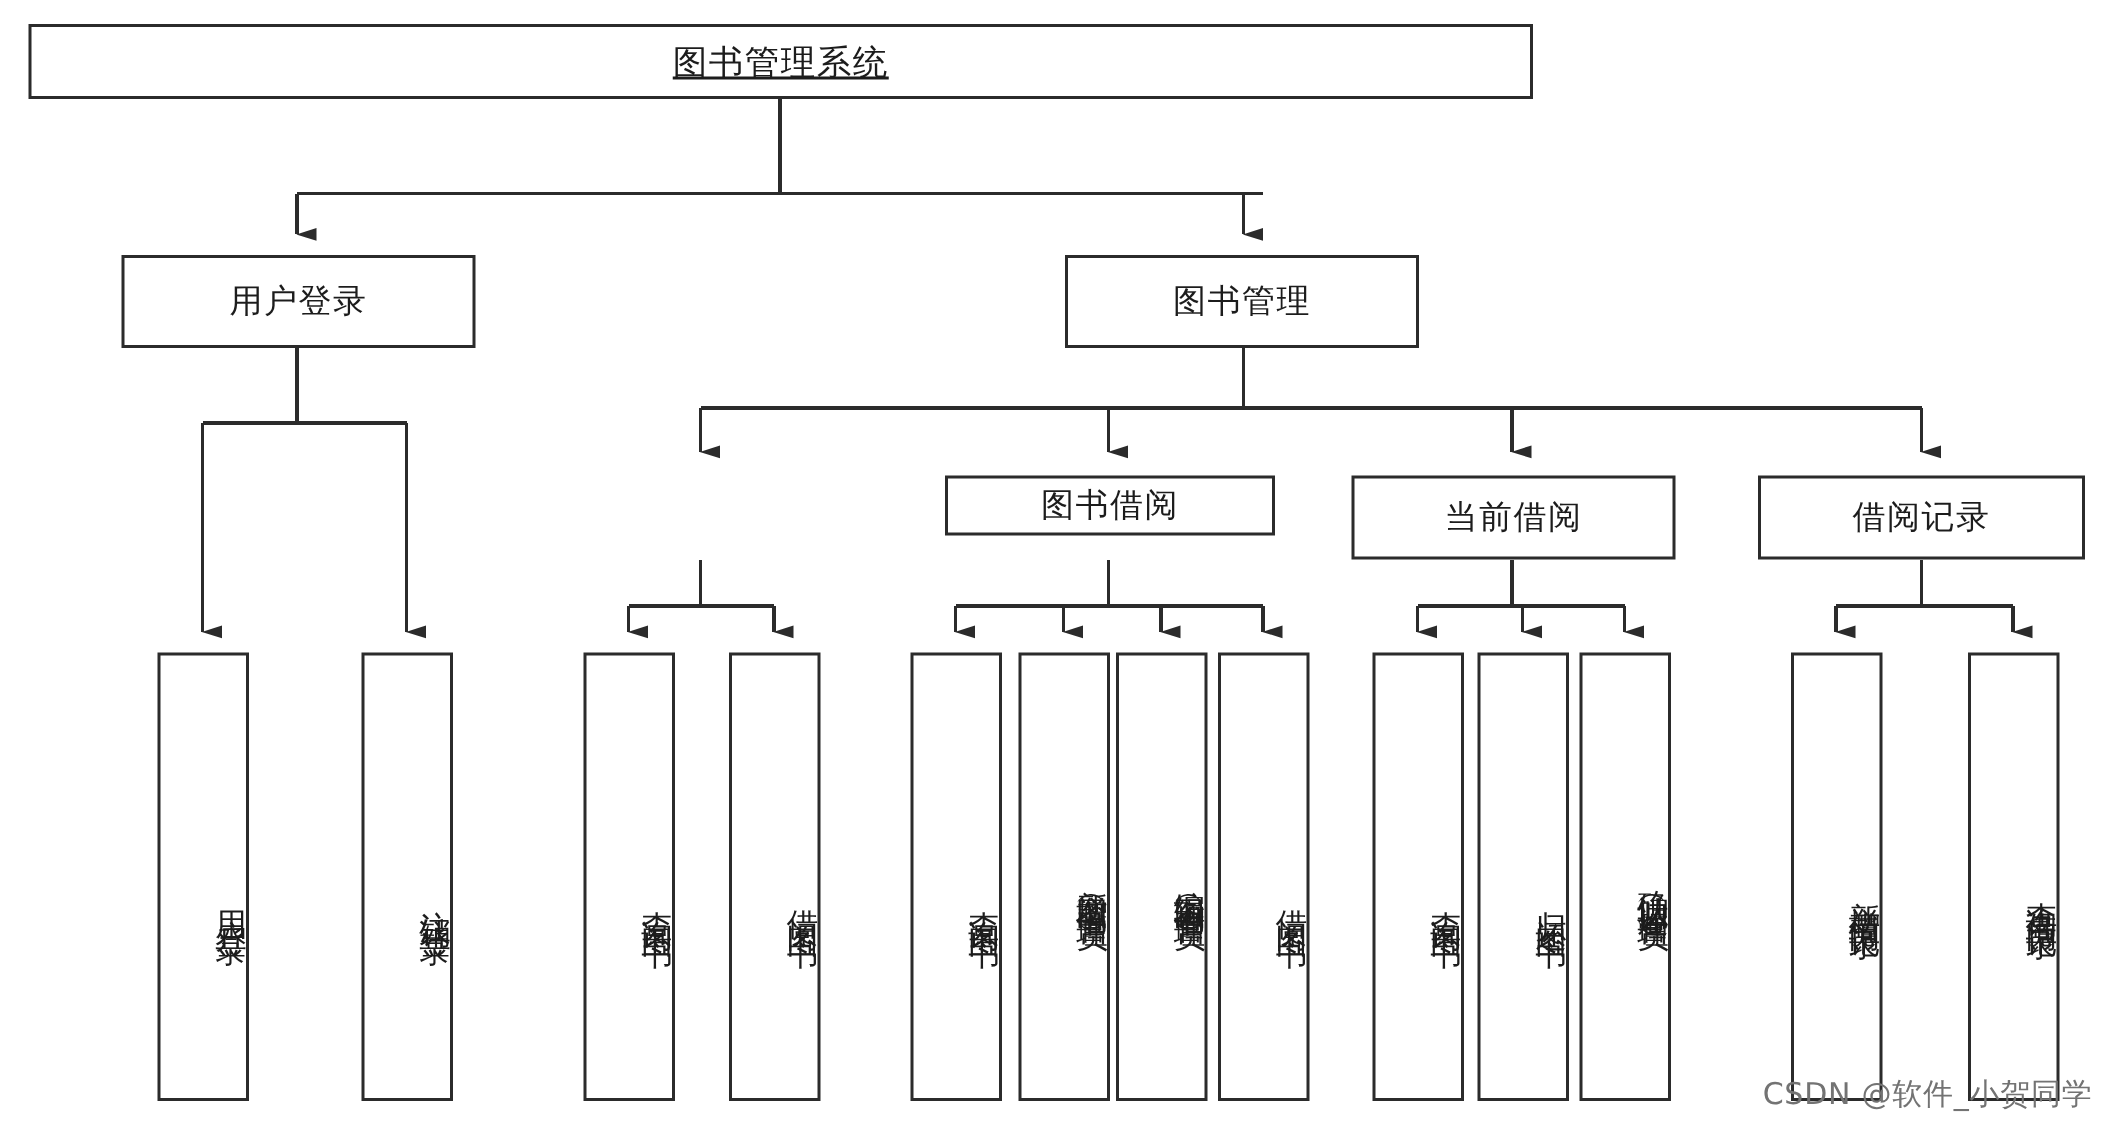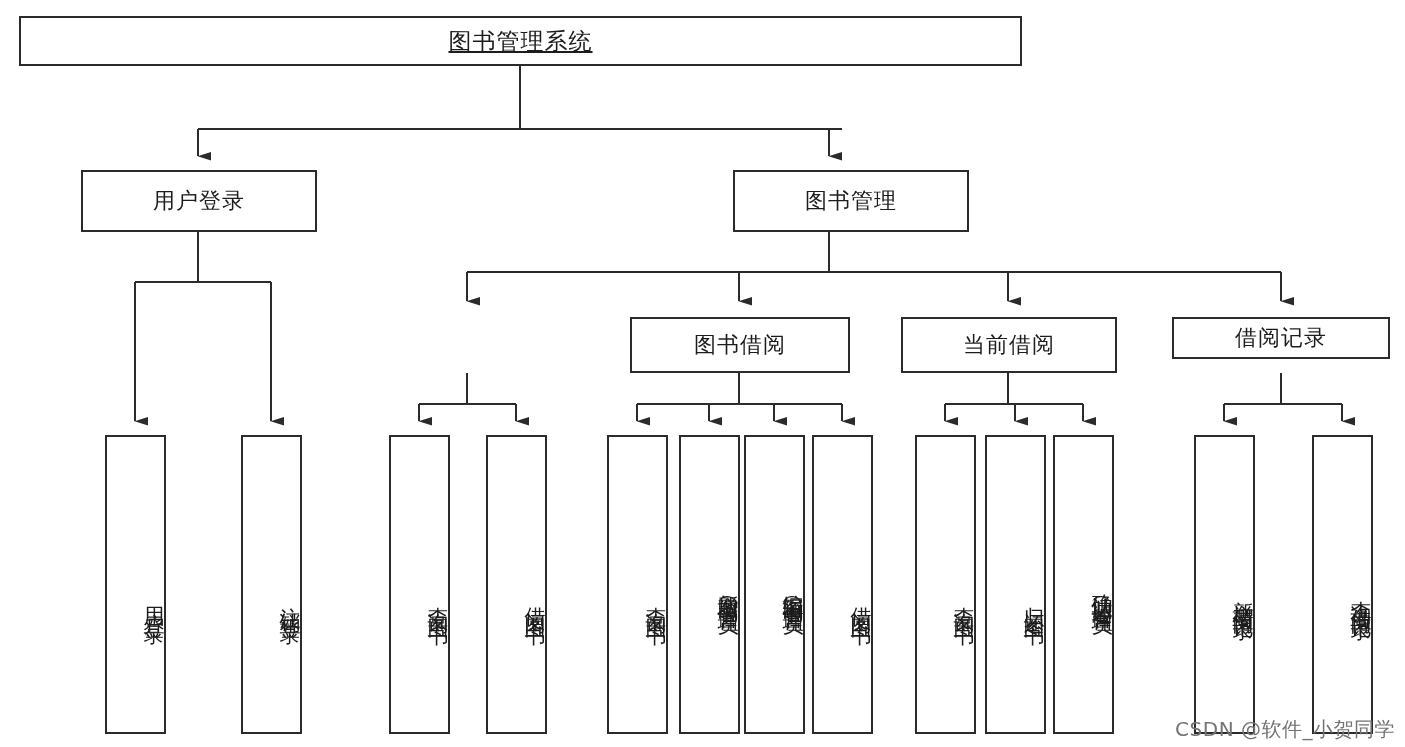--- a/index.html
+++ b/index.html
@@ -128,31 +128,31 @@
     </g>
   </svg>
 
   <div class="node-box horiz root" style="left:19px; top:16px; width:1003px; height:50px;">
     <span>图书管理系统</span>
   </div>
 
   <div class="node-box horiz" style="left:81px; top:170px; width:236px; height:62px;">
     <span>用户登录</span>
   </div>
-  <div class="node-box horiz" style="left:733px; top:170px; width:236px; height:62px;">
+  <div class="node-box horiz" style="left:710px; top:170px; width:236px; height:62px;">
     <span>图书管理</span>
   </div>
 
-  <div class="node-box horiz" style="left:630px; top:317px; width:220px; height:56px;">
+  <div class="node-box horiz" style="left:630px; top:317px; width:220px; height:40px;">
     <span>图书借阅</span>
   </div>
   <div class="node-box horiz" style="left:901px; top:317px; width:216px; height:56px;">
     <span>当前借阅</span>
   </div>
-  <div class="node-box horiz" style="left:1172px; top:317px; width:218px; height:42px;">
+  <div class="node-box horiz" style="left:1172px; top:317px; width:218px; height:56px;">
     <span>借阅记录</span>
   </div>
 
   <div class="node-box vert" style="left:105px; top:435px; width:61px; height:299px;">
     <span>用户登录</span>
   </div>
   <div class="node-box vert" style="left:241px; top:435px; width:61px; height:299px;">
     <span>注销登录</span>
   </div>
 

